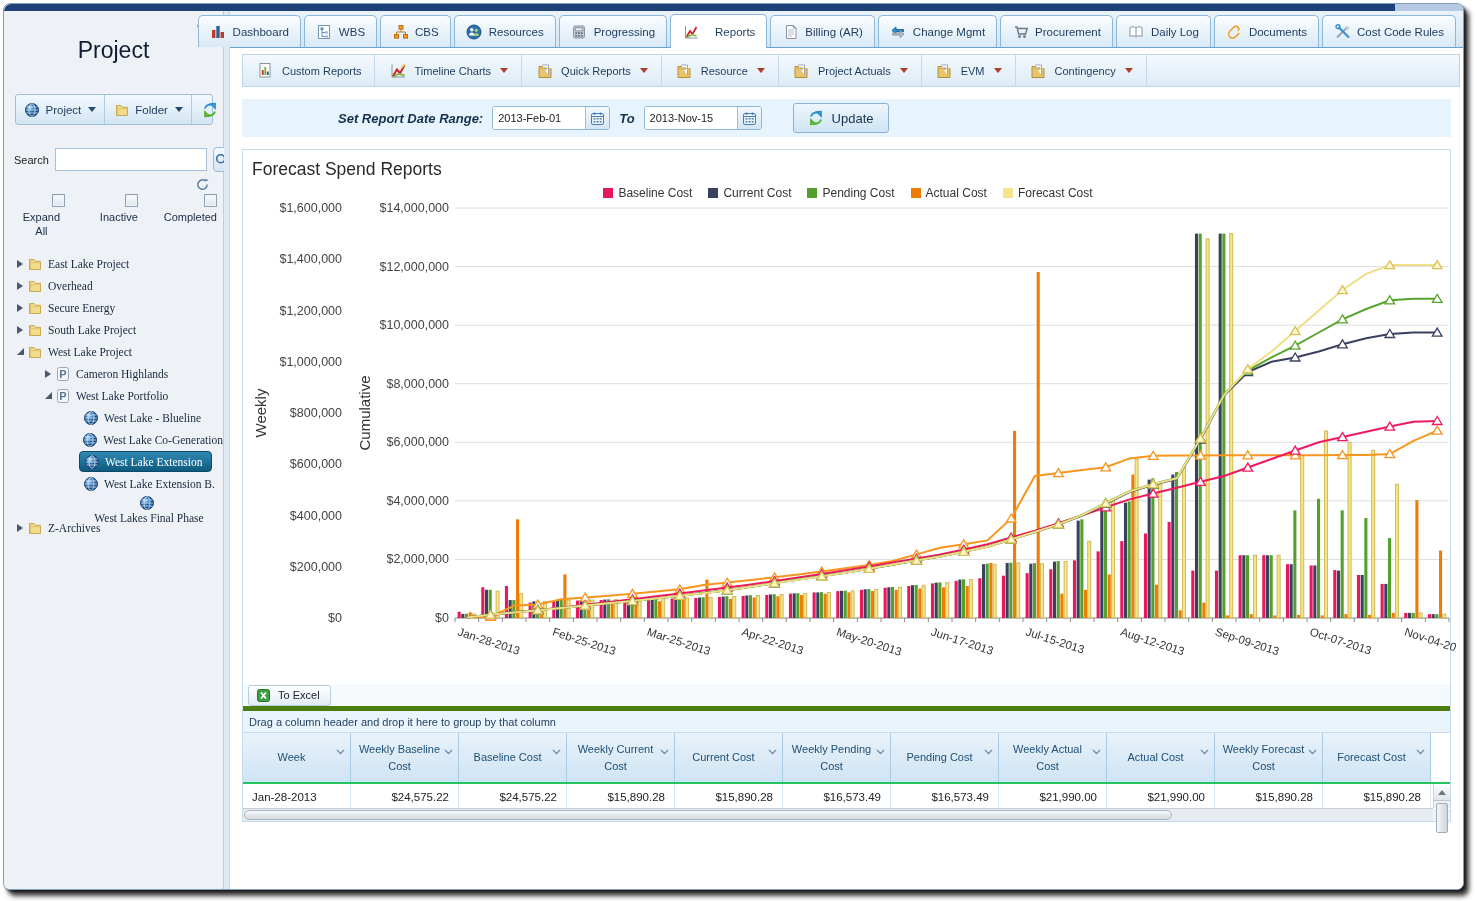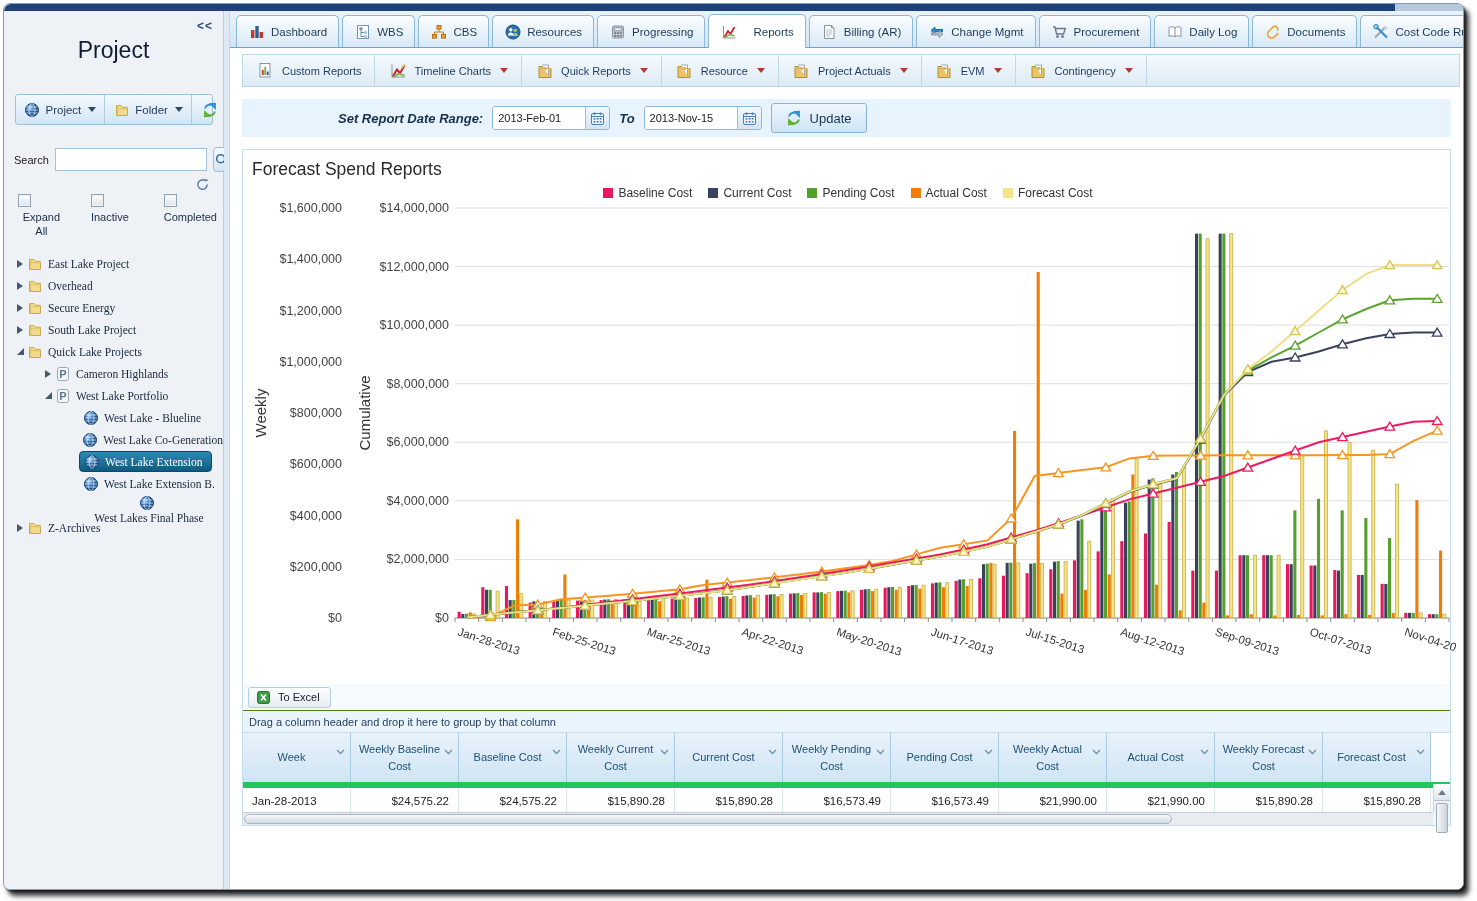--- a/index.html
+++ b/index.html
@@ -17,63 +17,63 @@
                 background:linear-gradient(#f3f9fe,#d3e5f3); display:flex; align-items:stretch; }
   .strip-btn { display:flex; align-items:center; gap:5px; padding:0 8px; border-right:1px solid #aecbe2; font-size:11.5px; color:#1d3a5c; cursor:pointer; }
   .strip-btn:last-child { border-right:none; }
   .dd-caret { width:0; height:0; border-left:4px solid transparent; border-right:4px solid transparent; border-top:5px solid #2a4a6a; margin-left:2px; }
   .search-row { display:flex; align-items:center; margin:22px 8px 0 10px; gap:6px; }
   .search-label { font-size:11px; color:#222; }
   .search-input { flex:1; height:23px; border:1px solid #a6c2da; background:#fff; font-size:11px; padding:0 4px; }
   .search-btn { width:28px; height:25px; border:1px solid #9dbfda; border-radius:4px; background:linear-gradient(#f3f9fe,#d3e5f3); display:flex; align-items:center; justify-content:center; cursor:pointer; }
   .refresh-row { text-align:right; padding:4px 12px 0 0; height:20px; }
   .filters { display:flex; margin:2px 6px 0 14px; gap:26px; }
-  .filter { display:flex; flex-direction:column; align-items:flex-start; width:56px; }
+  .filter { display:flex; flex-direction:column; align-items:flex-end; width:56px; }
   .checkbox { width:13px; height:13px; border:1px solid #8fa3b4; background:linear-gradient(#fdfdfd,#dde4ea); box-shadow:inset 0 0 0 1px #eef3f7; cursor:pointer; }
   .filter-label { font-size:11px; color:#20304a; margin-top:4px; text-align:center; line-height:1.25; }
   .tree { margin-top:14px; }
   .tree-row { display:flex; align-items:center; height:22px; font-size:11.5px; color:#18283c; cursor:pointer; }
   .tree-caret { width:12px; display:flex; justify-content:center; }
   .caret-closed { width:0; height:0; border-top:4px solid transparent; border-bottom:4px solid transparent; border-left:6px solid #47596b; }
   .caret-open { width:0; height:0; border-left:7px solid transparent; border-bottom:7px solid #47596b; }
   .tree-label { margin-left:5px; white-space:nowrap;font-family:Liberation Serif, serif; }
   .tree-sel { display:flex; align-items:center; background:linear-gradient(#2f8ab4,#0e5a7e); border:1px solid #0a4a68; border-radius:4px; color:#fff; padding:1px 9px 1px 3px; margin-left:-3px; }
   .tree-sel .tree-label { color:#fff; }
 
   
   .main { position:absolute; left:226px; top:7px; right:0; bottom:0; background:#fff; }
   .splitter { position:absolute; left:220px; top:7px; width:6px; bottom:0; background:#dde9f3; border-right:1px solid #c3d8e8; }
-  .tabbar { height:37px; padding:4px 4px 0 6px; background:linear-gradient(#eaf3fb,#d2e5f4); border-bottom:1px solid #6ba3cd; display:flex; align-items:flex-end; }
+  .tabbar { height:37px; padding:4px 4px 0 6px; background:linear-gradient(#eaf3fb,#d2e5f4); border-bottom:1px solid #6ba3cd; display:flex; align-items:flex-end;justify-content:flex-end; }
   .tab { display:flex; align-items:center; gap:6px; height:32px; padding:0 11px; margin-right:3px; border:1px solid #8db8d8; border-bottom:none;
          border-radius:5px 5px 0 0; background:linear-gradient(#fbfdff,#d8e9f6); font-size:11.5px; color:#1c3a5c; cursor:pointer; white-space:nowrap; }
   .tab.active { background:#fff; position:relative; z-index:2; margin-bottom:-1px; height:34px;gap:16px; }
   .page-title { margin:11px 10px 4px 12px; font-size:20px; color:#1c1c1c; }
   .page-title i { font-style:italic; }
   .toolbar { margin:6px 12px 0; height:33px; border:1px solid #bcd6ea; background:linear-gradient(#f4f9fd,#ddebf6); display:flex; align-items:stretch; width:fit-content; min-width:1218px; }
   .tool-btn { display:flex; align-items:center; gap:7px; padding:0 13px; border-right:1px solid #c2d9ea; font-size:11px; color:#1d3a5c; cursor:pointer; }
   .dateband { margin:12px 12px 0; background:#e7f3fd; height:38px; display:flex; align-items:center; padding-left:96px; gap:9px; }
   .date-label { font-size:13px; font-weight:bold; font-style:italic; color:#15314d; }
   .date-field { display:flex; height:24px; border:1px solid #8fb9d9; border-radius:3px; background:#fff; overflow:hidden; }
   .date-input { width:92px; border:none; font-size:11px; padding:0 5px; color:#222; font-family:"Liberation Sans", sans-serif; }
   .cal-btn { width:24px; background:linear-gradient(#f3f9fe,#d3e5f3); border-left:1px solid #9dbfda; display:flex; align-items:center; justify-content:center; cursor:pointer; }
-  .update-btn { height:30px; padding:0 14px; display:flex; align-items:center; gap:7px; border:1px solid #88b3d6; border-radius:3px;
+  .update-btn { margin-left:22px; height:30px; padding:0 14px; display:flex; align-items:center; gap:7px; border:1px solid #88b3d6; border-radius:3px;
                 background:linear-gradient(#eef6fc,#cfe4f4); font-size:13px; color:#17344f; cursor:pointer; }
 
   .panel { margin:12px 12px 0; border:1px solid #c5dcee; border-bottom:none; padding:7px 4px 0 7px; }
   .chart-title { font-size:17.5px; color:#2a2a2a; margin:2px 0 0 2px; }
   .legend { display:flex; justify-content:center; gap:16px; margin:6px 0 0 0; }
   .legend-item { display:flex; align-items:center; gap:5px; font-size:12px; color:#333; }
   .legend-swatch { width:10px; height:10px; display:inline-block; }
 
   .grid { margin:0 12px; border:1px solid #c5dcee; border-top:none; position:relative; }
-  .excel-row { height:27px; background:#f6fafd; border-bottom:1px solid #4d7c0f; display:flex; align-items:center; padding-left:5px; }
+  .excel-row { height:27px; background:#f6fafd; border-bottom:5px solid #4d7c0f; display:flex; align-items:center; padding-left:5px; }
   .excel-btn { display:flex; align-items:center; gap:6px; height:21px; padding:0 10px 0 6px; border:1px solid #b5cede; border-radius:3px;
                background:linear-gradient(#ffffff,#e4edf4); font-size:11px; color:#223; cursor:pointer; }
   .group-hint { height:22px; background:#eaf4fc; border-bottom:1px solid #c7dcee; font-size:11px; color:#1e3c5c; display:flex; align-items:center; padding-left:6px; }
-  .thead { display:flex; border-bottom:6px solid #22c55e; }
+  .thead { display:flex; border-bottom:2px solid #22c55e; }
   .th { position:relative; height:49px; border-right:1px solid #a9cbe3; background:linear-gradient(#e8f2fa,#cfe4f4);
         display:flex; align-items:center; justify-content:center; text-align:center; font-size:11px; color:#1e4f74; padding:2px 16px 2px 6px; line-height:1.5; cursor:pointer; }
   .th .sort-chev { position:absolute; right:5px; top:10px; }
   .trow { display:flex; background:#fff; }
   .td { height:26px; border-right:1px solid #d9e7f2; font-size:11.5px; color:#222; display:flex; align-items:center; padding:0 9px; }
   .td.num { justify-content:flex-end; }
   .trow-partial { height:11px; background:#eef6fd; border-top:1px solid #e0ebf4; }
   .vscroll { position:absolute; top:100px; right:0; width:17px; bottom:13px; background:#eef2f6; border-left:1px solid #c5d4e2; }
   .vscroll-up { height:17px; background:linear-gradient(#fdfdfd,#dfe5ea); border-bottom:1px solid #b9c4cf; display:flex; align-items:center; justify-content:center; cursor:pointer; }
   .up-arrow { width:0; height:0; border-left:4px solid transparent; border-right:4px solid transparent; border-bottom:5px solid #6b7886; }
@@ -226,21 +226,21 @@
           <span class="tree-caret">
             <span class="caret-open"></span>
           </span>
           <span class="ic">
             <svg width="16" height="16">
               <path d="M2.5 3.5h4.5l1.3 1.8h5.2v8.2H2.5z" fill="#f1dc8d" stroke="#c9a94e"></path>
               <path d="M2.5 6.8h11" stroke="#e0c269"></path>
               <path d="M3.6 3.5v10" stroke="#e0c269"></path>
             </svg>
           </span>
-          <span class="tree-label">Quick Lake Projects</span>
+          <span class="tree-label">West Lake Project</span>
         </div>
         <div class="tree-row" style="padding-left: 38px;">
           <span class="tree-caret">
             <span class="caret-closed"></span>
           </span>
           <span class="ic">
             <svg width="16" height="16">
               <rect x="2.5" y="1.5" width="11" height="13" rx="2" fill="#f4f7fa" stroke="#9aa7b4"></rect>
               <text x="8" y="12" text-anchor="middle" font-size="11" font-family="Liberation Serif, serif" fill="#5a7691" font-weight="bold">P</text>
             </svg>

